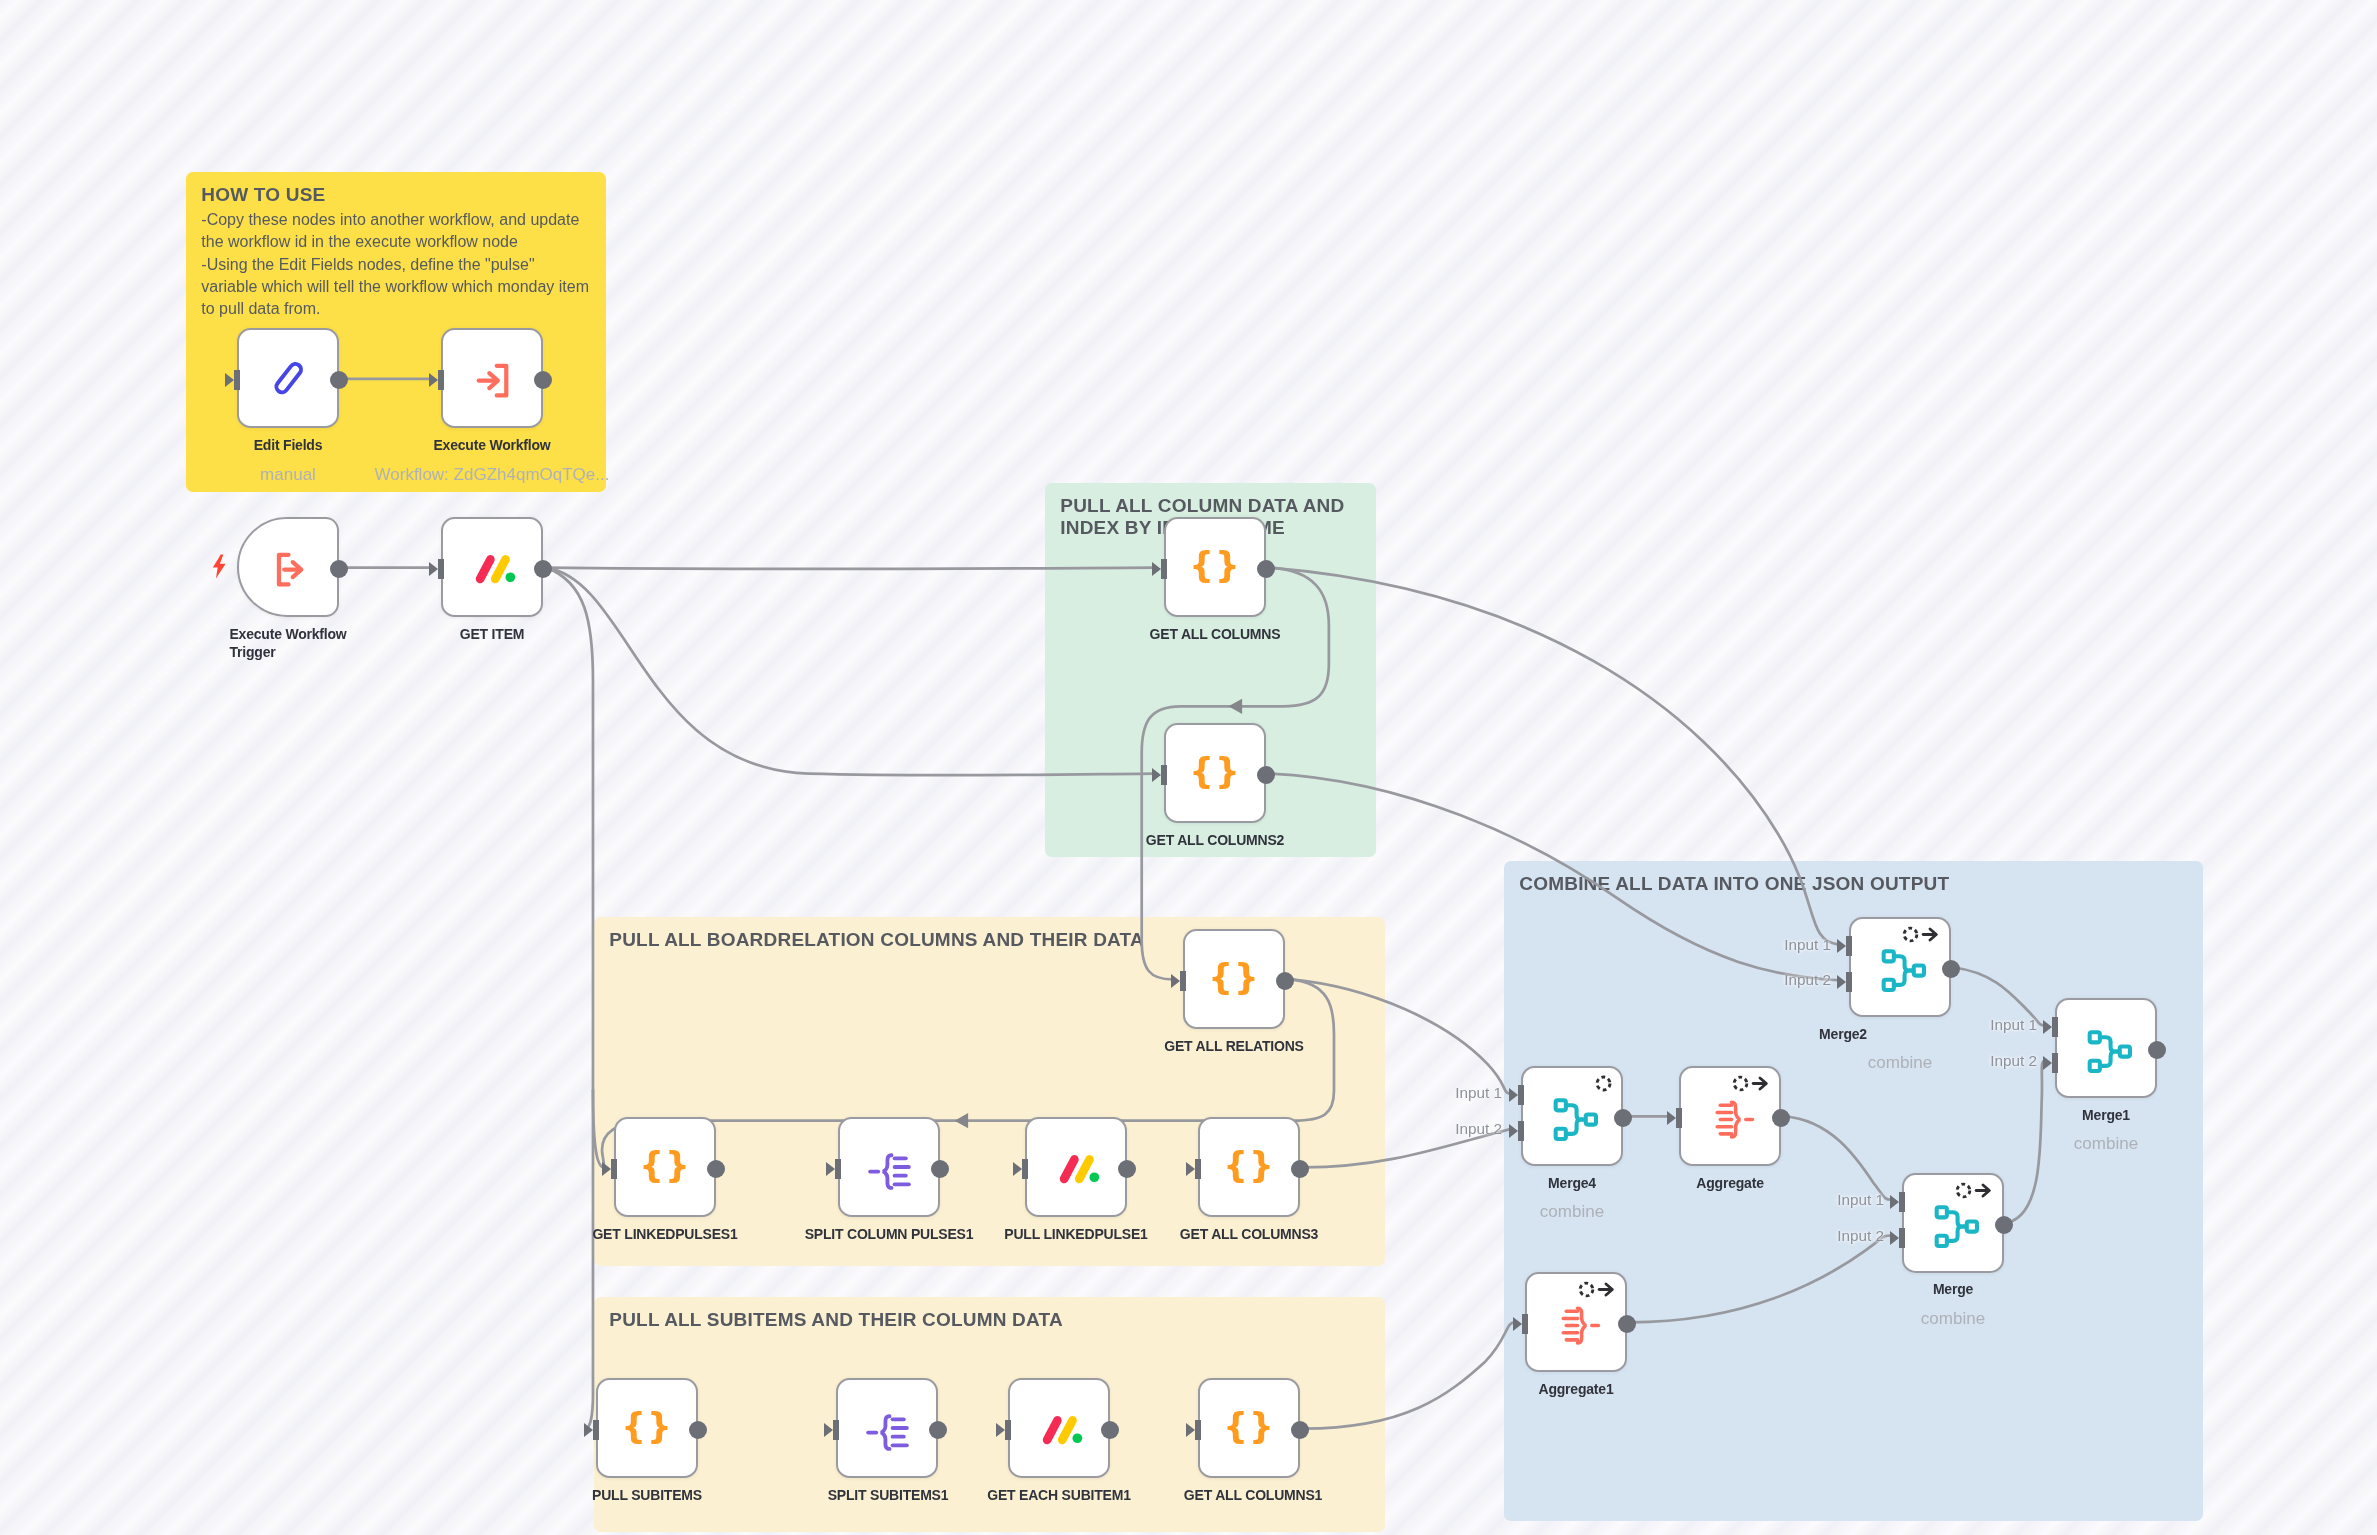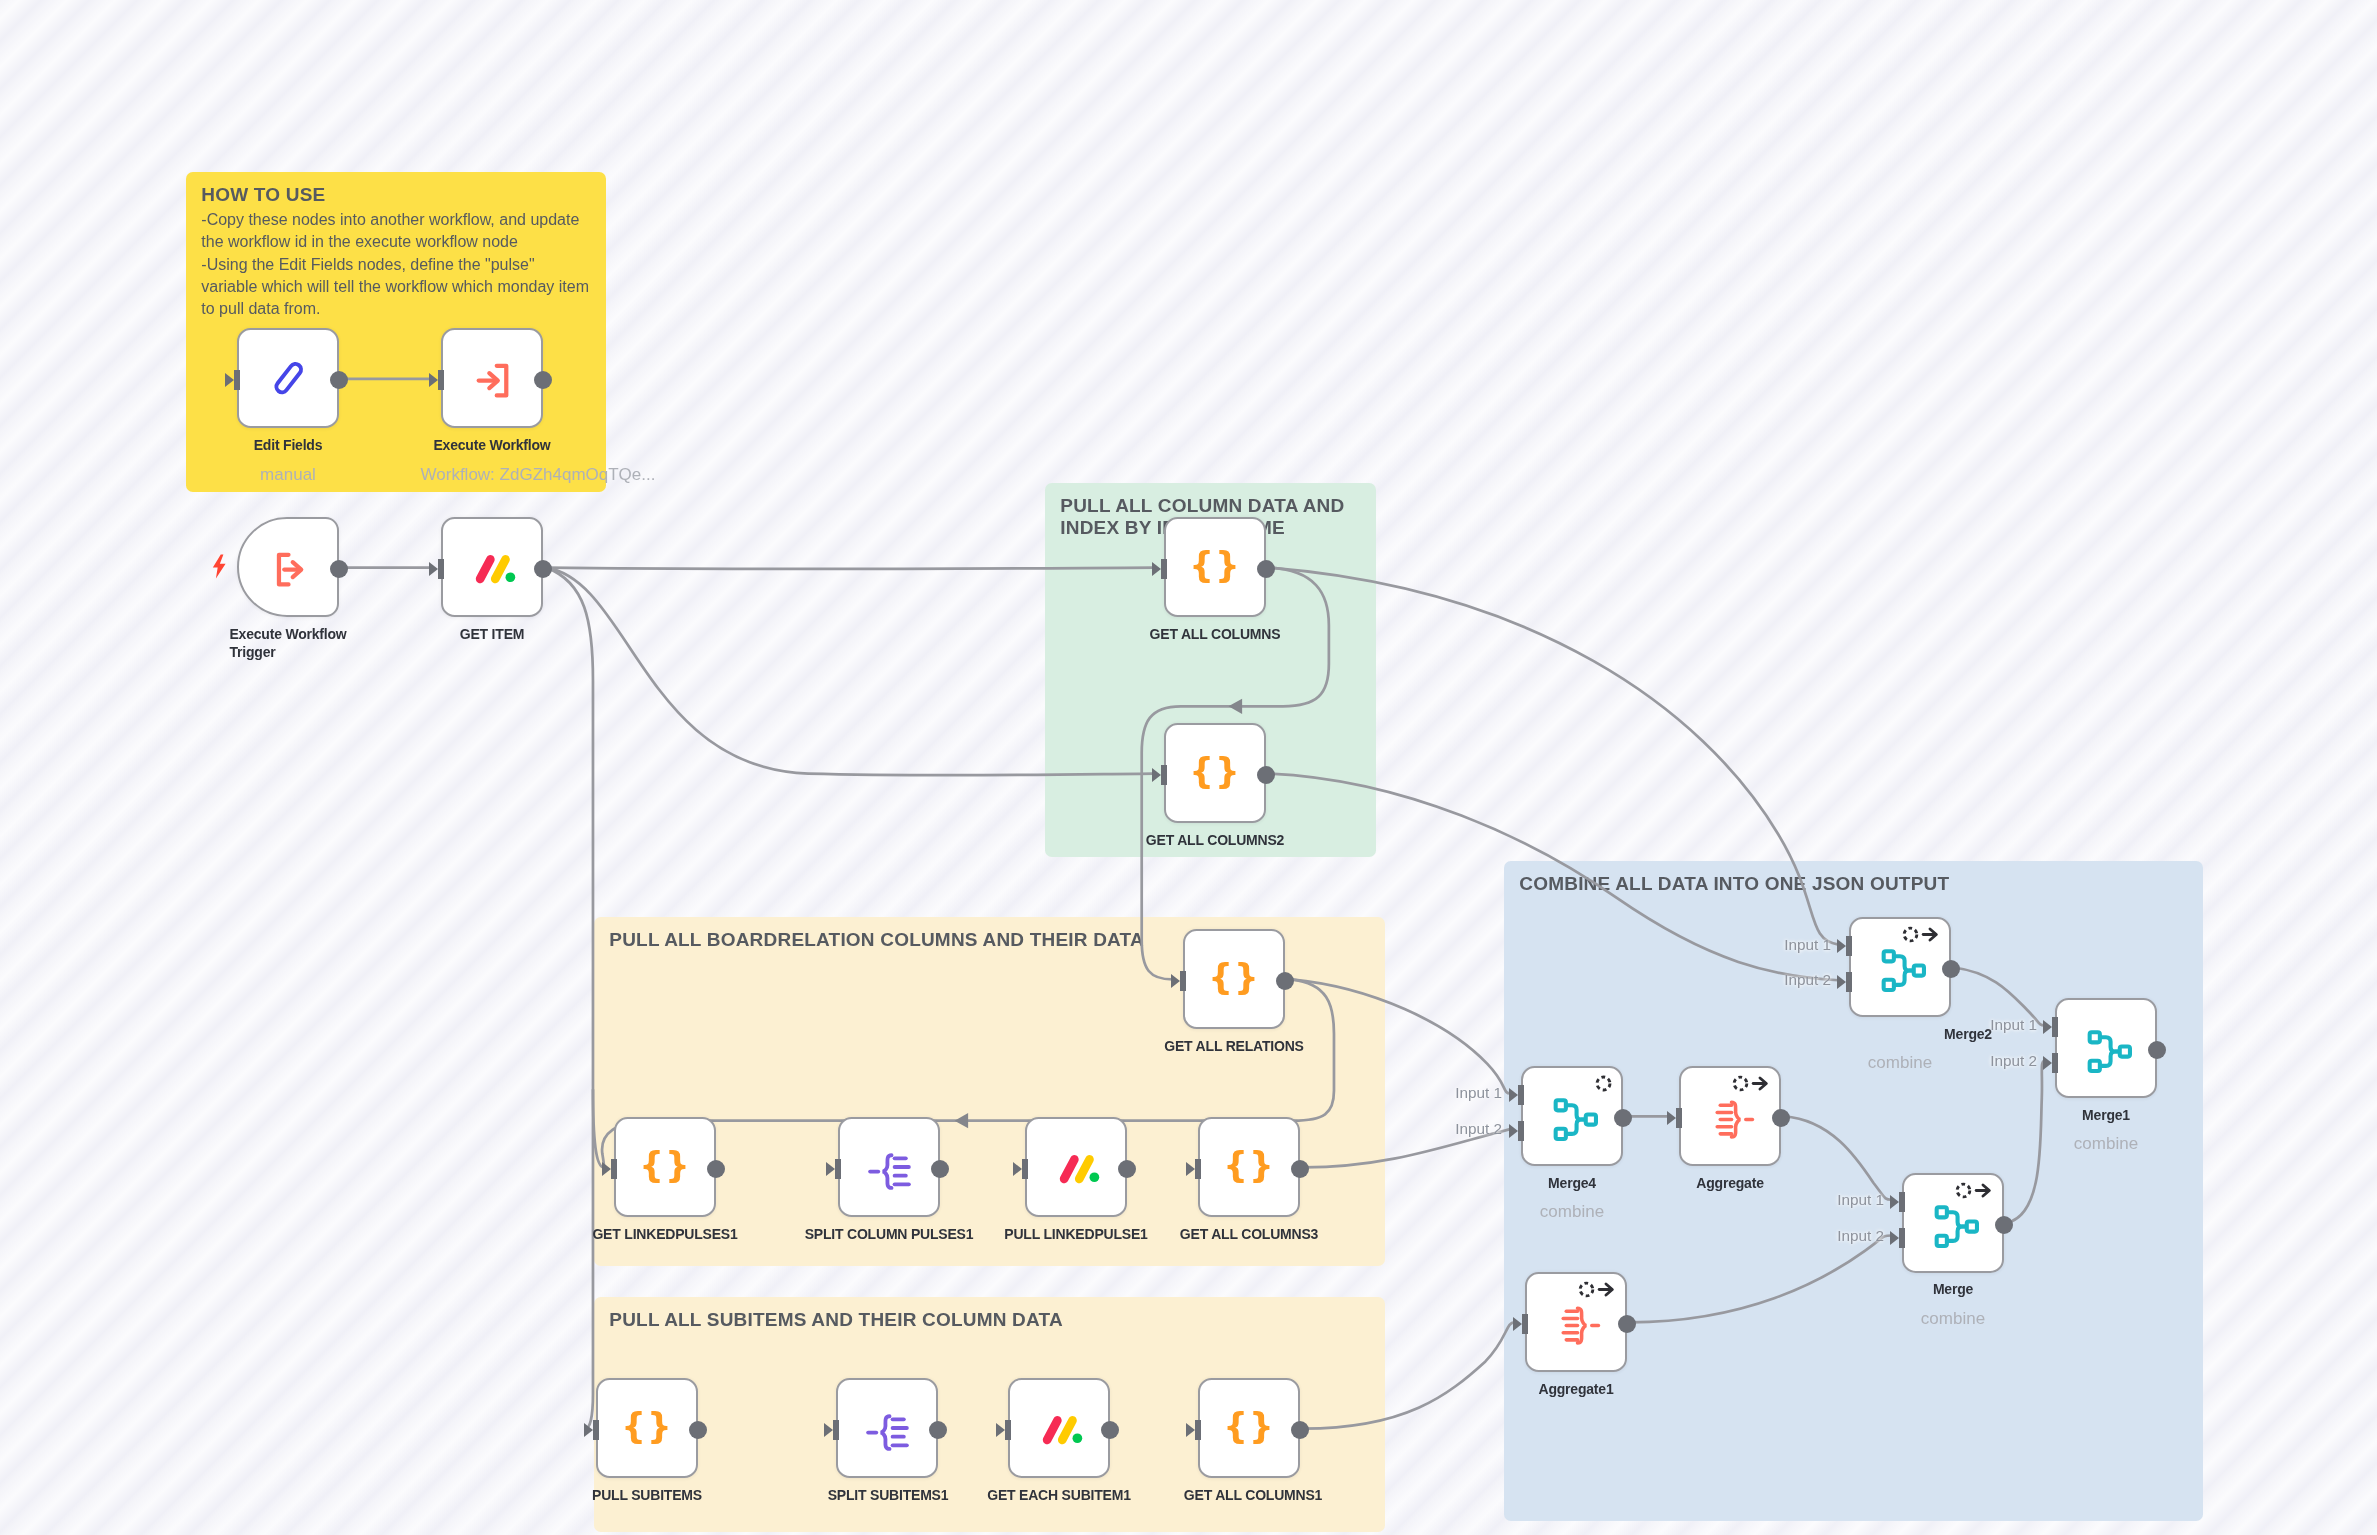--- a/index.html
+++ b/index.html
@@ -97,21 +97,21 @@
           <path d="M44 40 L60 54 L44 68"></path>
         </svg>
       </span>
       <span class="pin" style="top: 50px;">
         <span class="tri"></span>
         <span class="bar"></span>
       </span>
       <span class="pout" style="top: 41px;"></span>
     </div>
     <div class="nlabel" style="left: 492px; top: 437px;">Execute Workflow</div>
-    <div class="nsub" style="left: 492px; top: 465px; margin-left: 46px;">Workflow: ZdGZh4qmOqTQe...</div>
+    <div class="nsub" style="left: 492px; top: 465px;">Workflow: ZdGZh4qmOqTQe...</div>
     <div class="node trigger" style="left: 237px; top: 517px;">
       <span>
         <svg class="icon" width="53" height="53" viewBox="0 0 100 100" fill="none" stroke="#ff6d5c" stroke-width="8" stroke-linecap="round" stroke-linejoin="round">
           <path d="M50 26 H32 V82 H50"></path>
           <path d="M42 54 H72"></path>
           <path d="M58 40 L74 54 L58 68"></path>
         </svg>
       </span>
       <span class="pout" style="top: 41px;"></span>
       <span class="bolt" style="left: -31px; top: 34px;">
@@ -314,21 +314,21 @@
       <span class="pin" style="top: 27px;">
         <span class="tri"></span>
         <span class="bar"></span>
       </span>
       <span class="pin" style="top: 63px;">
         <span class="tri"></span>
         <span class="bar"></span>
       </span>
       <span class="pout" style="top: 41px;"></span>
     </div>
-    <div class="nlabel" style="left: 1968px; top: 1026px;">Merge2</div>
+    <div class="nlabel" style="left: 1843px; top: 1026px;">Merge2</div>
     <div class="nsub" style="left: 1900px; top: 1053px;">combine</div>
     <div class="inlabel" style="left: 1754px; top: 945px;">Input 1</div>
     <div class="inlabel" style="left: 1754px; top: 980px;">Input 2</div>
     <div class="node" style="left: 2055px; top: 998px;">
       <span>
         <svg class="icon" width="51" height="51" viewBox="0 0 100 100" fill="none" stroke="#1ab6c5" stroke-width="8" stroke-linejoin="round">
           <path d="M37 28 H49 Q58 28 58 37 V47 Q58 56 67 56 H74"></path>
           <path d="M37 84 H49 Q58 84 58 75 V65 Q58 56 67 56 H74"></path>
           <rect x="17" y="18" width="20" height="20" rx="4"></rect>
           <rect x="17" y="74" width="20" height="20" rx="4"></rect>

